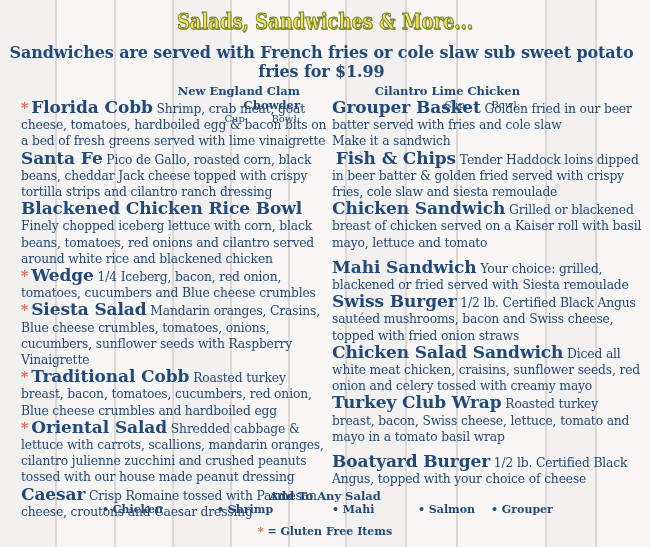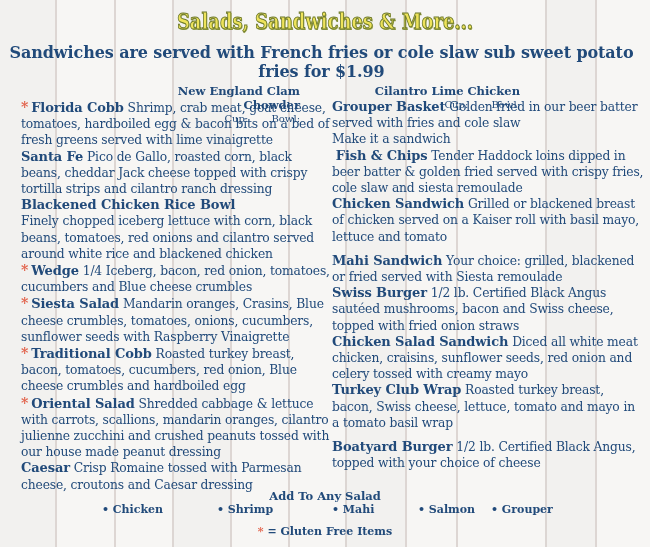--- a/index.html
+++ b/index.html
@@ -30,21 +30,21 @@
   .soup { position:absolute; top:66px; text-align:right; font-weight:bold; font-size:11.5px; line-height:14px;margin-top:18px; }
   .soup .sizes { font-weight:normal; font-size:10px; }
   .soup .sizes span { display:inline-block; }
   .soup-left { left:120px; width:180px; }
   .soup-right { left:340px; width:180px; }
 
   .col { position:absolute; top:99px; font-size:12.3px; line-height:16.2px; letter-spacing:-0.15px; }
   .col-left { left:21px; width:310px; }
   .col-right { left:332px; width:312px; }
   .item { margin:0; }
-  .item .name { font-weight:bold; font-size:13px; letter-spacing:-0.1px; }
+  .item .name { font-weight:bold; font-size:17px; letter-spacing:-0.1px; }
   .item .star { color:#e2634c; font-weight:bold; font-size:14px; margin-right:3px; }
   .gap { height:8px; }
 
   .add {
     position:absolute; left:0; right:0; top:489px; text-align:center;
     font-weight:bold; font-size:11.5px;
   }
   .addons {
     position:absolute; top:503px; left:0; right:0; height:18px;
     font-weight:bold; font-size:11px;

